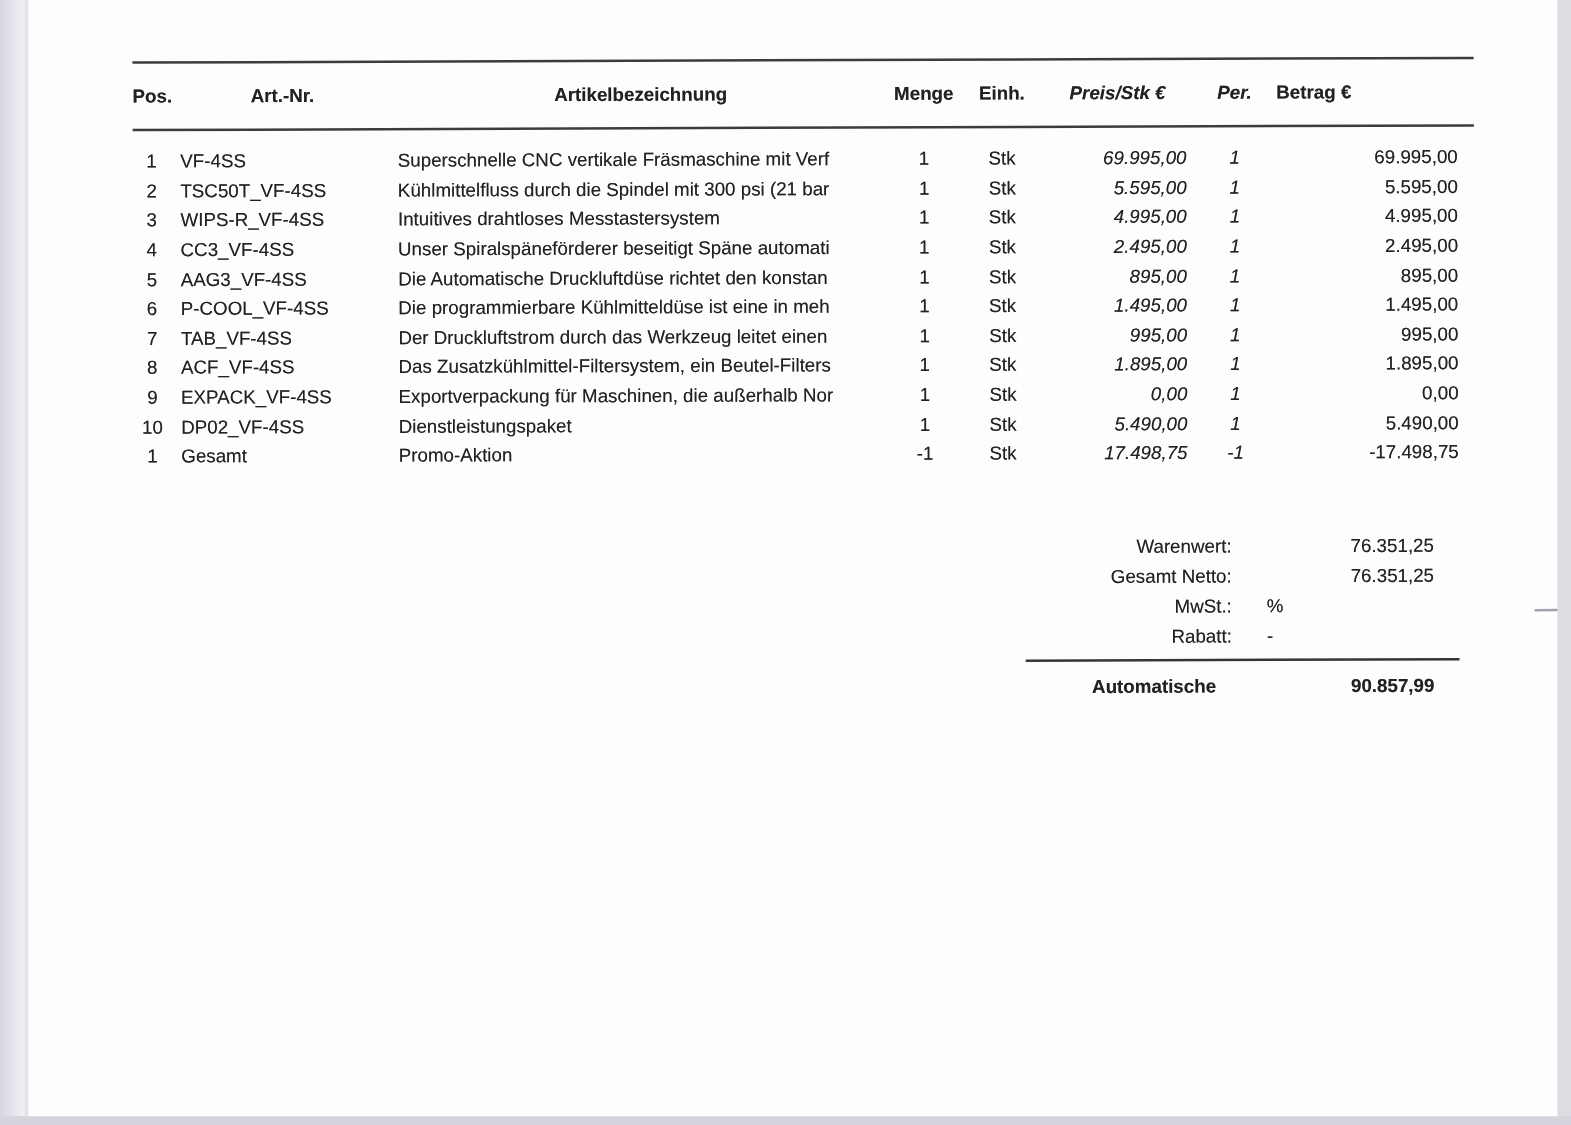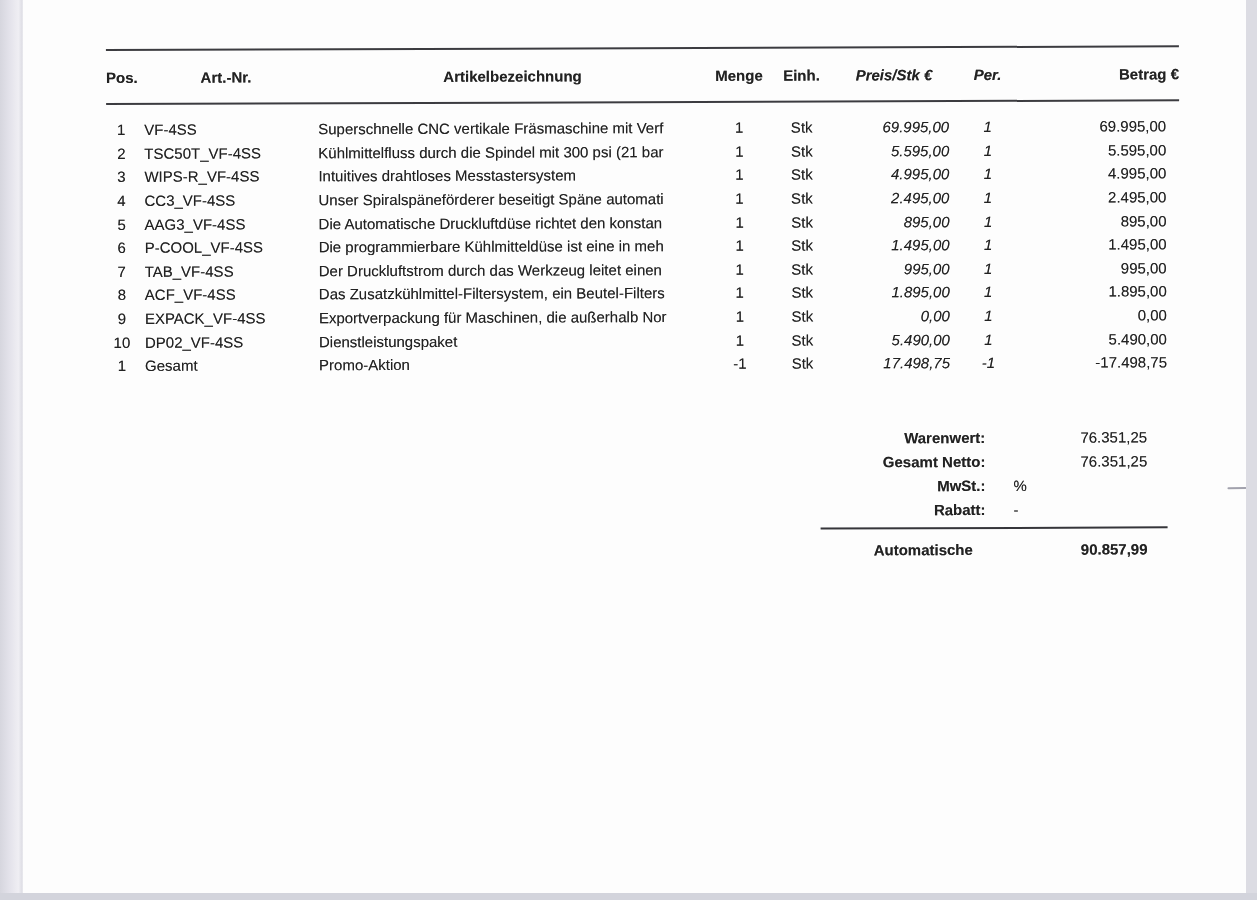--- a/index.html
+++ b/index.html
@@ -37,26 +37,26 @@
   .c-menge { text-align:center; }
   .c-einh  { text-align:center; }
   .c-preis { text-align:right; padding-right:5px;font-style:italic; }
   .c-per   { text-align:center;font-style:italic; }
   .c-betrag{ text-align:right; padding-right:13px; }
 
   .th.c-pos { text-align:left; }
   .th.c-art { text-align:center; padding-left:0; }
   .th.c-bez { text-align:center; padding-left:0; }
   .th.c-preis { text-align:center; padding-right:0; }
-  .th.c-betrag{ text-align:right; padding-right:0; }
+  .th.c-betrag{ text-align:left; padding-right:0; }
 
   
   .totals { position:absolute; left:797px; top:426px; width:360px; font-size:15px; }
   .total-line { display:grid; grid-template-columns:165px 75px 1fr; height:24px; align-items:center; }
-  .t-label { text-align:right;font-weight:bold; }
+  .t-label { text-align:right; }
   .t-symbol{ padding-left:28px; }
   .t-value { text-align:center; padding-right:13px; }
 
   .totals-rule { margin-top:6px; width:347px; height:2px; background:#35353a; }
 
   .grand-line { display:grid; grid-template-columns:165px 75px 1fr; margin-top:12px;
                 font-weight:bold; align-items:center; }
   .grand-line .t-label { text-align:left; padding-left:53px; }
 
   

